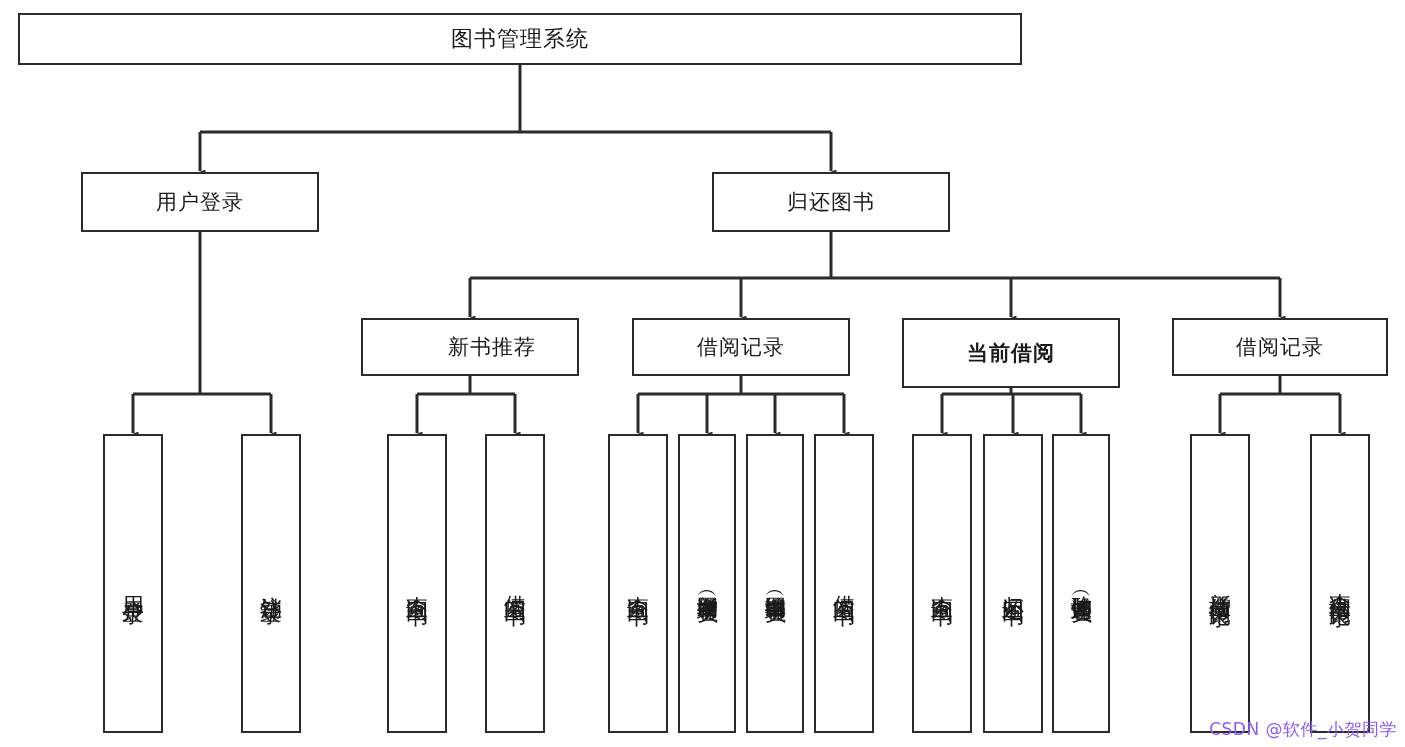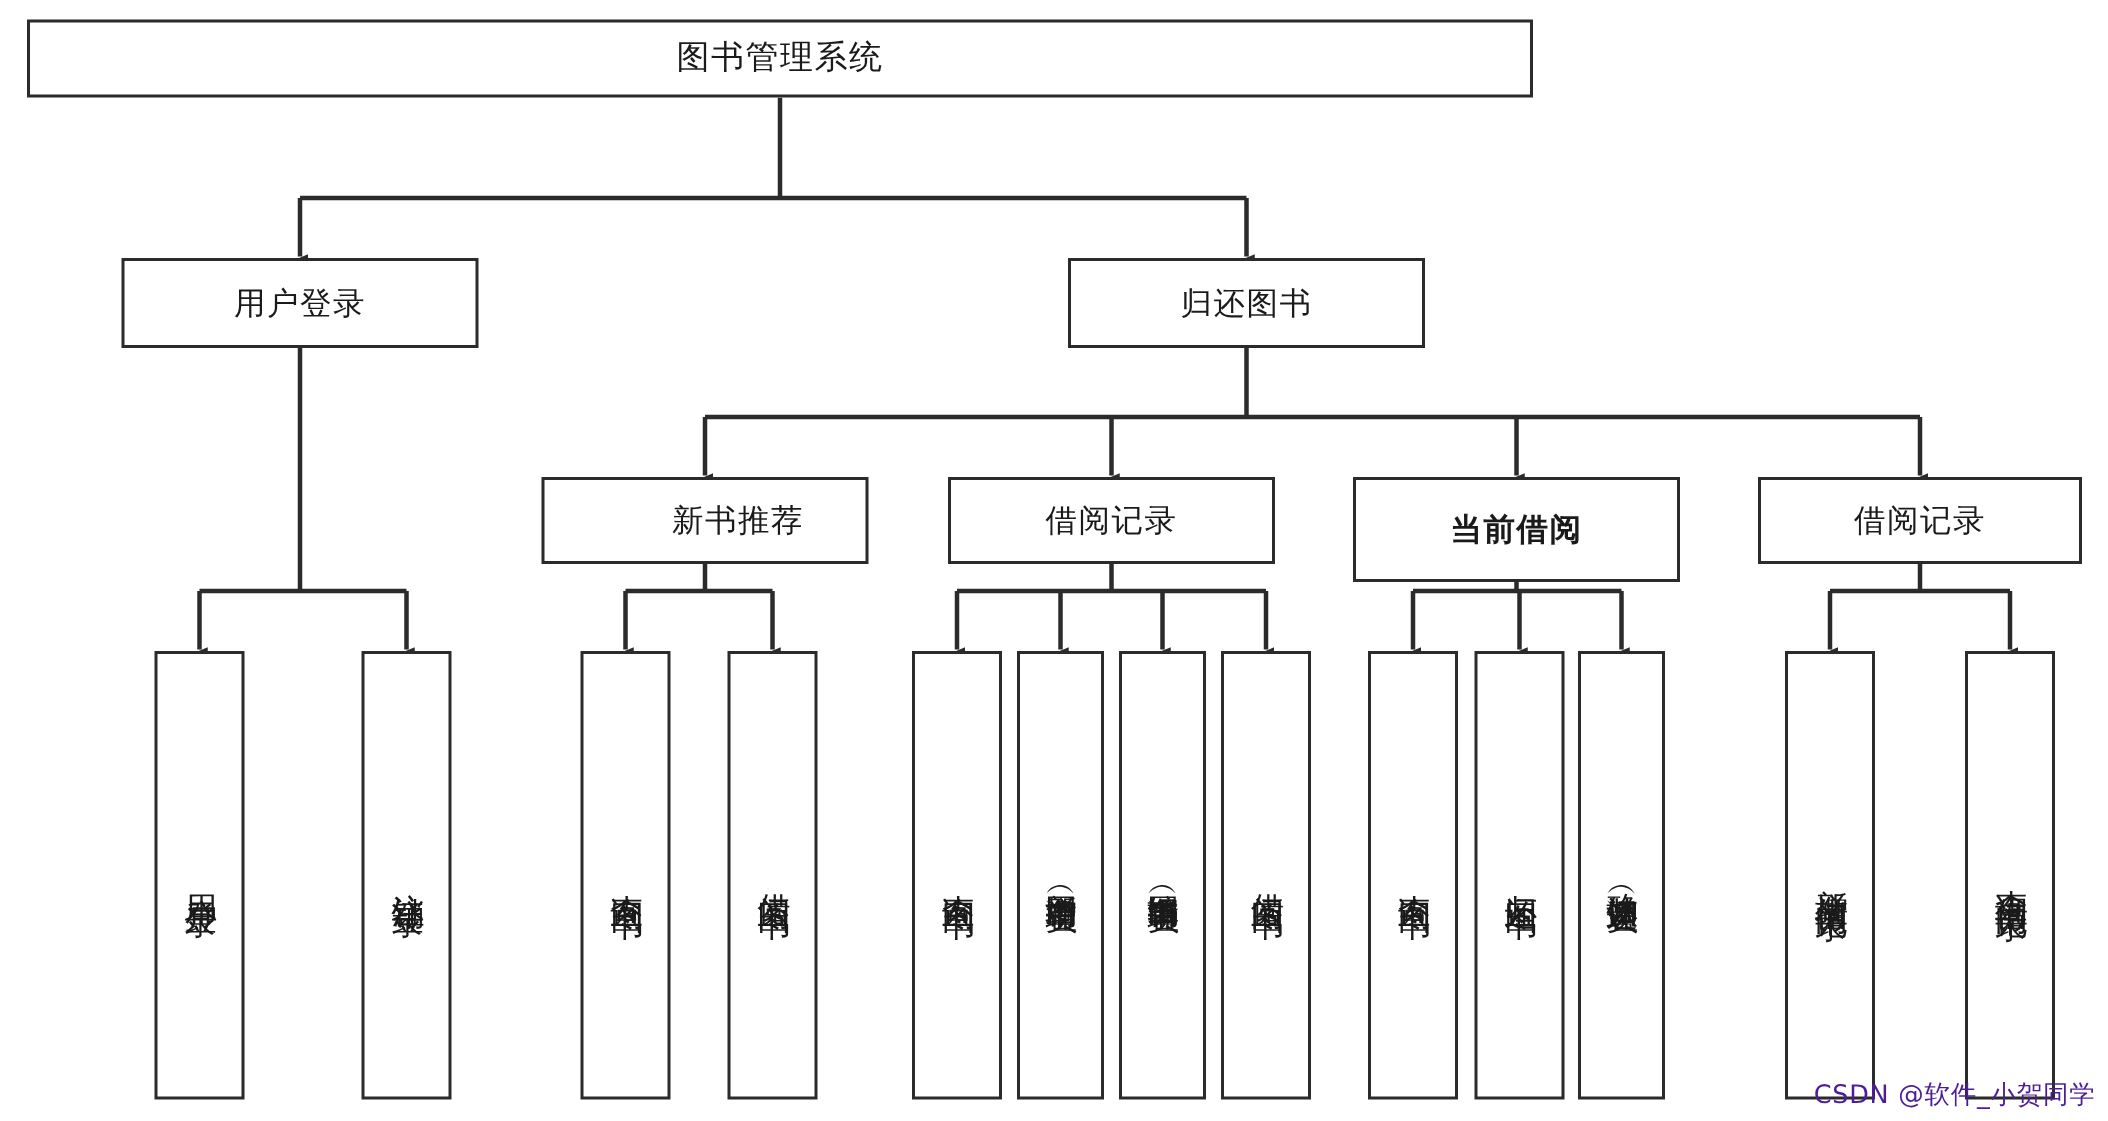--- a/index.html
+++ b/index.html
@@ -66,21 +66,21 @@
   }
   .node.vert.narrow .label {
     font-size: 21px;
     letter-spacing: 1px;
   }
   #watermark {
     position: absolute;
     right: 8px;
     bottom: 6px;
     font-size: 17px;
-    color: #4c1d95;
+    color: #8b5cf6;
     white-space: nowrap;
     letter-spacing: 0.5px;
   }
 </style>
 </head>
 <body>
 
 <div id="diagram-root">
   <svg id="edge-layer" viewBox="0 0 1405 747" xmlns="http://www.w3.org/2000/svg">
     <defs>

